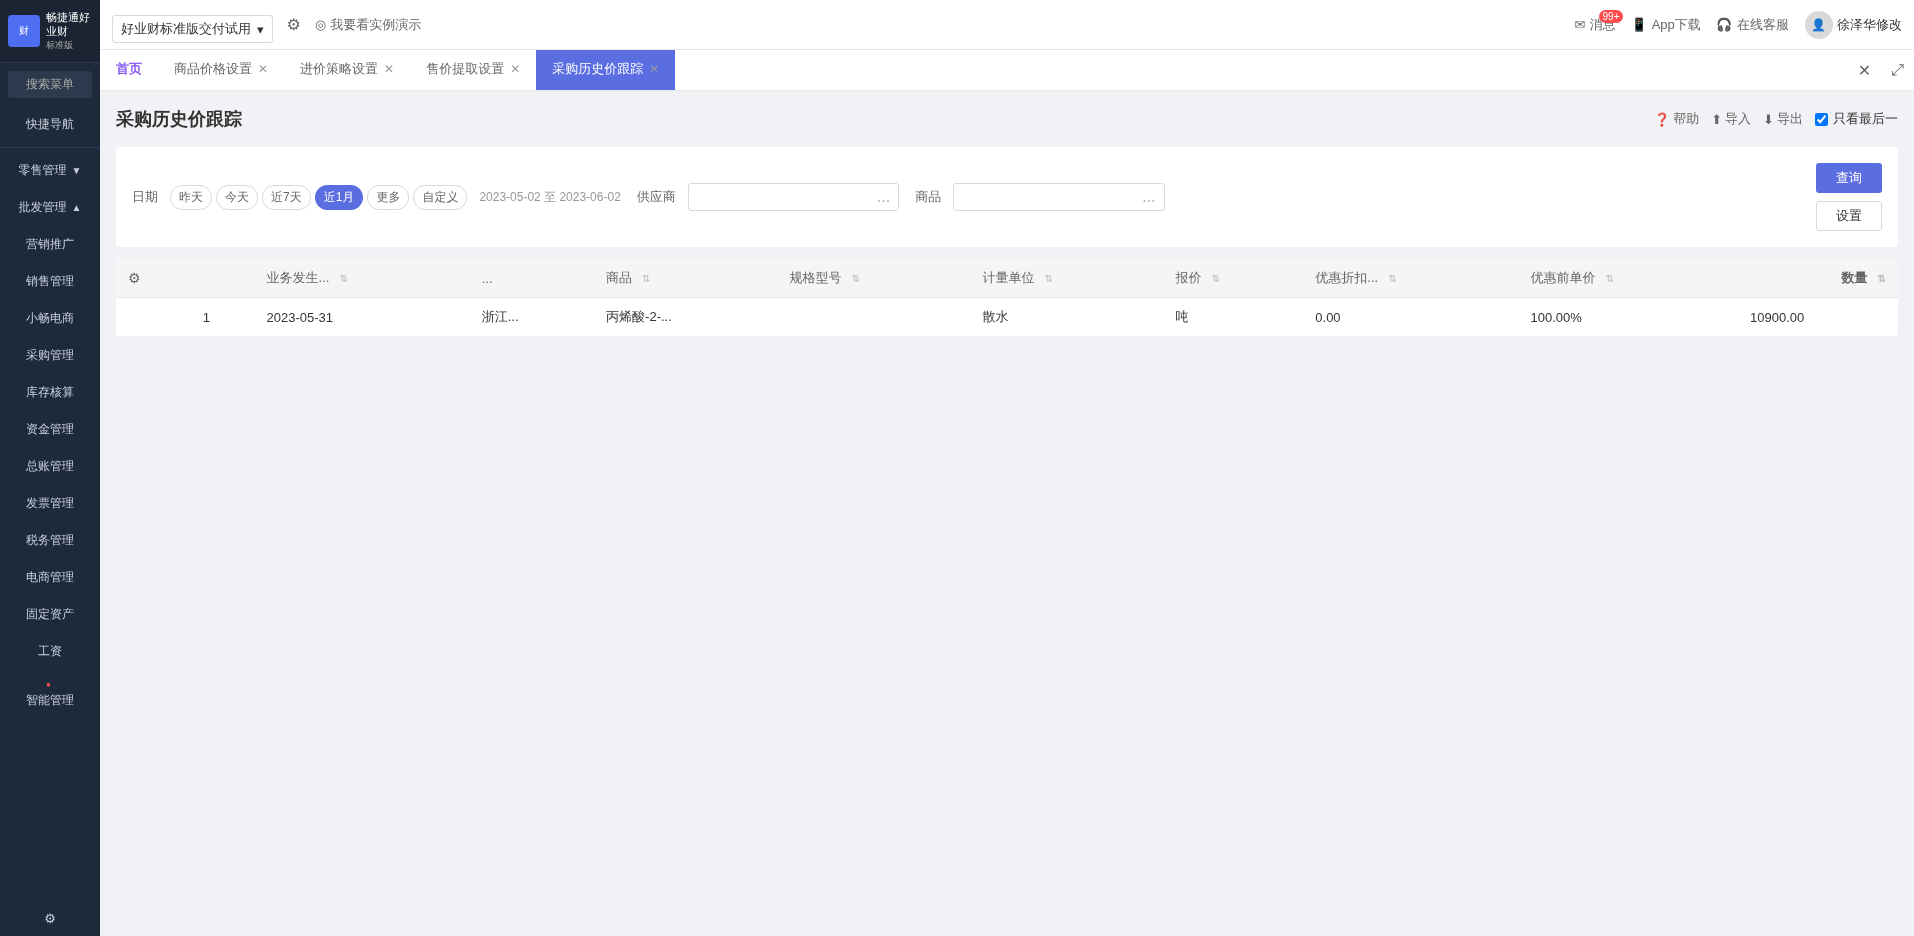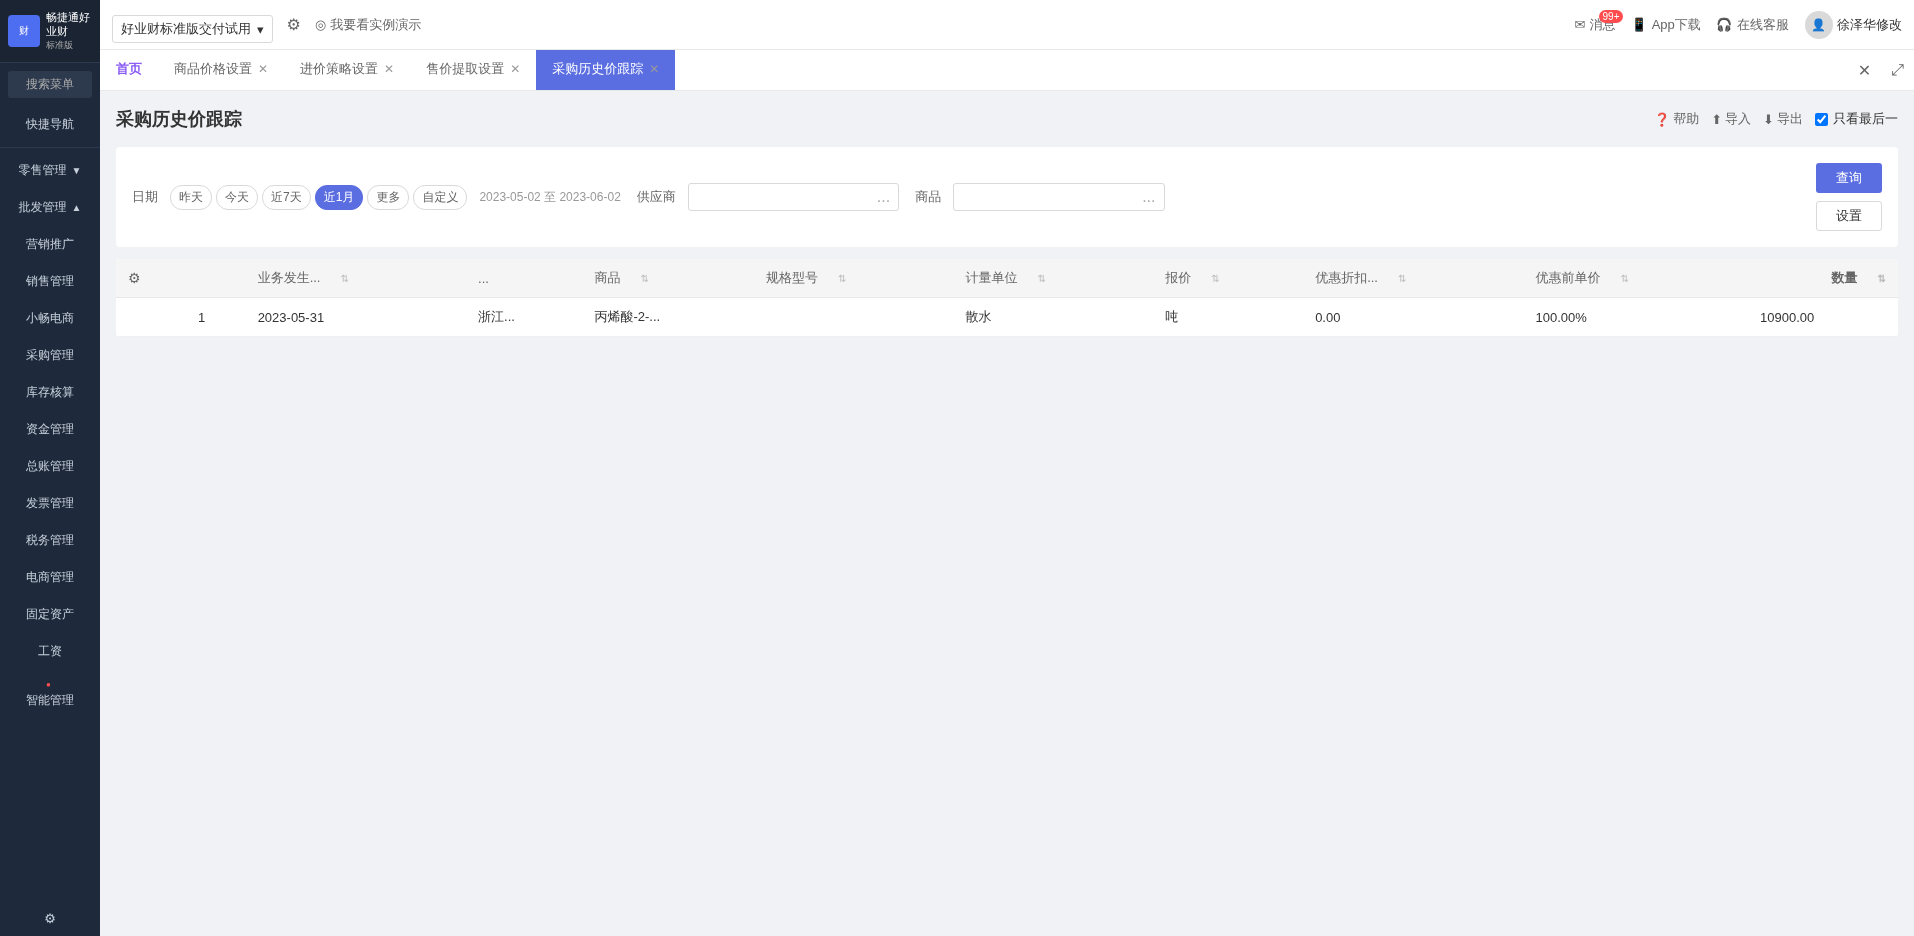--- a/index.html
+++ b/index.html
@@ -65,21 +65,21 @@
     .filter-dots { color: #aaa; font-size: 16px; cursor: pointer; margin-left: 4px; }
     .query-btn { background: #5b6ee1; color: #fff; border: none; padding: 6px 20px; border-radius: 3px; font-size: 13px; cursor: pointer; }
     .settings-btn { background: #fff; color: #333; border: 1px solid #d9d9d9; padding: 5px 16px; border-radius: 3px; font-size: 13px; cursor: pointer; margin-top: 4px; text-align: center; }
 
     
     .table-card { background: #fff; border-radius: 4px; overflow: hidden; }
     table { width: 100%; border-collapse: collapse; }
     thead tr { background: #f5f5f5; }
     th { padding: 10px 12px; font-size: 13px; color: #666; text-align: left; border-bottom: 1px solid #e8e8e8; font-weight: normal; white-space: nowrap; }
     td { padding: 10px 12px; font-size: 13px; color: #333; border-bottom: 1px solid #f0f0f0; }
-    .col-sort { display: flex; align-items: center; gap: 20px; }
+    .col-sort { display: flex; align-items: center; gap: 10px; }
     .sort-icon { font-size: 10px; color: #bbb; }
     .gear-col { color: #666; font-size: 14px; cursor: pointer; }
 
     
     .pagination { display: flex; align-items: center; justify-content: flex-end; padding: 12px 16px; gap: 8px; background: #fff; border-top: 1px solid #f0f0f0; }
     .pagination-label { font-size: 13px; color: #666; }
     .pagination-select { border: 1px solid #d9d9d9; border-radius: 3px; padding: 3px 6px; font-size: 13px; }
     .pagination-btn { width: 28px; height: 28px; border: 1px solid #d9d9d9; border-radius: 3px; background: #fff; cursor: pointer; display: flex; align-items: center; justify-content: center; font-size: 13px; color: #666; }
     .pagination-btn:disabled { color: #ccc; cursor: not-allowed; }
     .pagination-input { width: 40px; text-align: center; border: 1px solid #d9d9d9; border-radius: 3px; padding: 3px 4px; font-size: 13px; }

